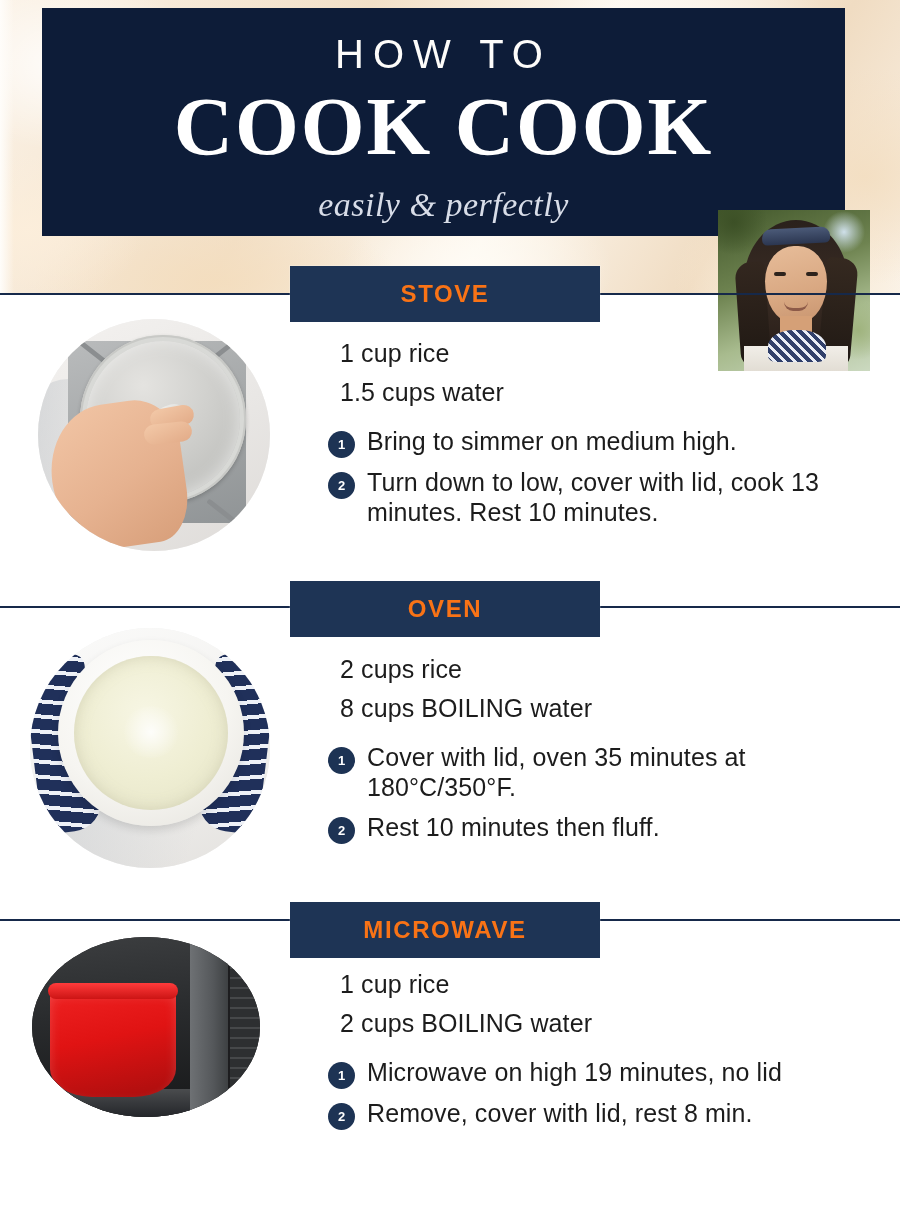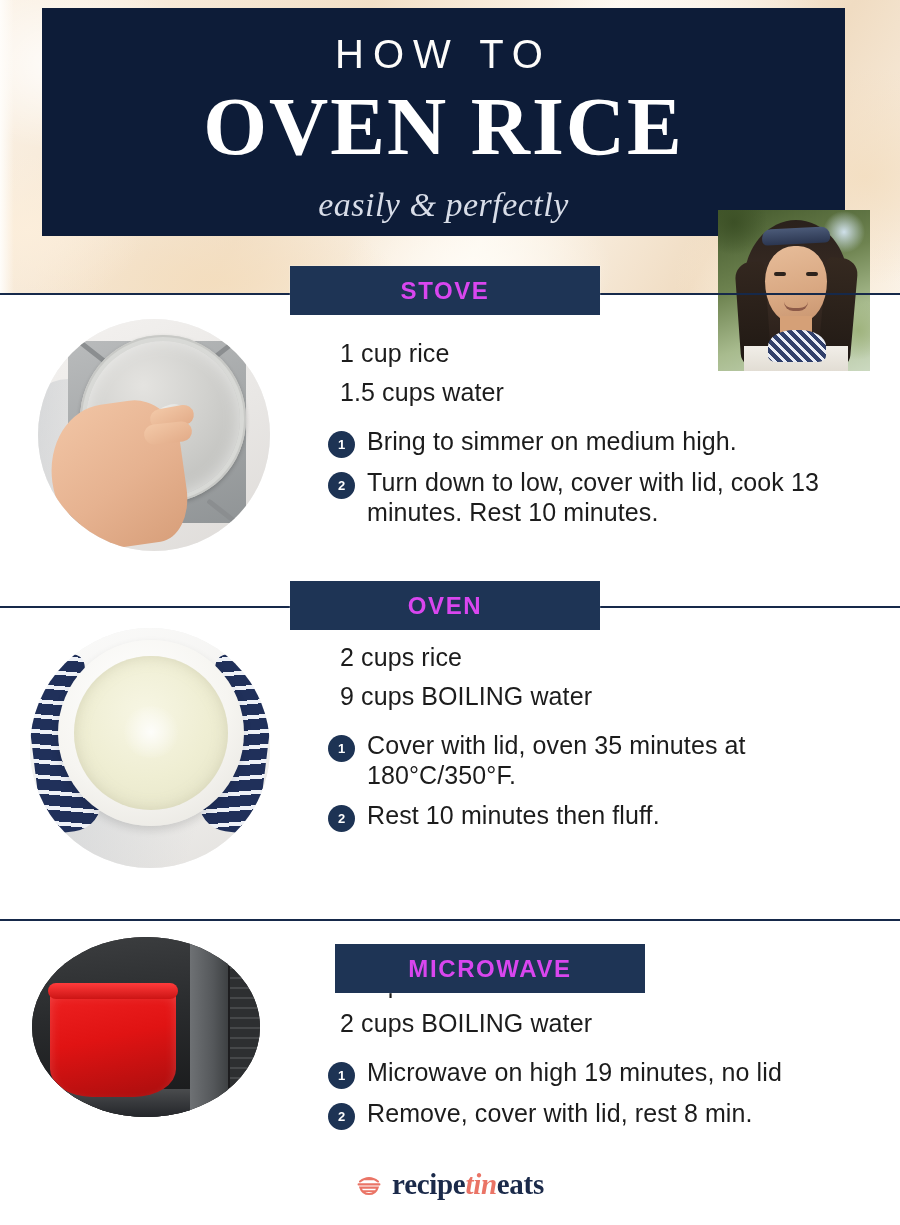--- a/index.html
+++ b/index.html
@@ -180,34 +180,34 @@
   }
   .divider.d1 { top: 293px; }
   .divider.d2 { top: 606px; }
   .divider.d3 { top: 919px; }
 
   
   .banner {
     position: absolute;
     left: 290px;
     width: 310px;
-    height: 49px;
+    height: 56px;
     background: #1e3455;
-    color: #d946ef;
+    color: #f97316;
     font-size: 24px;
     font-weight: bold;
     letter-spacing: 1.6px;
     display: flex;
     align-items: center;
     justify-content: center;
     box-shadow: 0 0 0 1px rgba(255,255,255,0.18);
   }
   .banner.b-stove { top: 266px; }
   .banner.b-oven { top: 581px; text-align: right; }
-  .banner.b-microwave { top: 944px; margin-left: 45px; }
+  .banner.b-microwave { top: 902px; }
 
   
   .section {
     position: absolute;
     left: 0;
     width: 900px;
   }
   .section.s-stove { top: 293px; height: 313px; }
   .section.s-oven { top: 606px; height: 313px; }
   .section.s-microwave { top: 919px; height: 230px; }
@@ -376,21 +376,21 @@
   }
   .step-text {
     font-size: 25px;
     color: #1c1c1c;
     line-height: 1.22;
     letter-spacing: 0.1px;
     max-width: 530px;
   }
 
   .tc-stove { top: 29px; }
-  .tc-oven { top: 20px; }
+  .tc-oven { top: 32px; }
   .tc-microwave { top: 34px; }
 
   
   .footer-logo {
     position: absolute;
     left: 0;
     top: 1168px;
     width: 900px;
     display: flex;
     align-items: center;
@@ -416,21 +416,21 @@
 <body>
 
 <div id="infographic">
 
   <div class="texture-band">
     <div class="edge-light"></div>
   </div>
 
   <div class="header-block">
     <div class="title-howto">HOW TO</div>
-    <div class="title-main">OVEN RICE</div>
+    <div class="title-main">COOK COOK</div>
     <div class="title-sub">easily &amp; perfectly</div>
   </div>
 
   <div class="author-photo">
     <div class="ap-sky"></div>
     <div class="ap-hair"></div>
     <div class="ap-hair-l"></div>
     <div class="ap-hair-r"></div>
     <div class="ap-face"></div>
     <div class="ap-glasses"></div>
@@ -491,21 +491,21 @@
       <div class="po-towel-l"></div>
       <div class="po-towel-r"></div>
       <div class="po-dish-out"></div>
       <div class="po-dish-in"></div>
       <div class="po-rice-swirl"></div>
     </div>
 
     <div class="text-col tc-oven">
       <div class="ingredients">
         <div class="ingredient">2 cups rice</div>
-        <div class="ingredient">9 cups BOILING water</div>
+        <div class="ingredient">8 cups BOILING water</div>
       </div>
       <div class="steps">
         <div class="step">
           <div class="step-badge">1</div>
           <div class="step-text">Cover with lid, oven 35 minutes at 180°C/350°F.</div>
         </div>
         <div class="step">
           <div class="step-badge">2</div>
           <div class="step-text">Rest 10 minutes then fluff.</div>
         </div>
@@ -546,26 +546,14 @@
   <div class="banner b-stove">
     <span>STOVE</span>
   </div>
   <div class="banner b-oven">
     <span>OVEN</span>
   </div>
   <div class="banner b-microwave">
     <span>MICROWAVE</span>
   </div>
 
-  <div class="footer-logo">
-    <span class="logo-mark">
-      <svg width="26" height="26" viewBox="0 0 26 26" aria-hidden="true">
-        <path d="M4 9.5 Q13 2.5 22 9.5" fill="none" stroke="#ea7466" stroke-width="2.1" stroke-linecap="round"></path>
-        <line x1="9" y1="7.4" x2="17" y2="7.4" stroke="#ea7466" stroke-width="1.8" stroke-linecap="round"></line>
-        <line x1="2.6" y1="12.4" x2="23.4" y2="12.4" stroke="#ea7466" stroke-width="2.1" stroke-linecap="round"></line>
-        <path d="M4.4 15.6 H21.6 A9 9 0 0 1 4.4 15.6 Z" fill="none" stroke="#ea7466" stroke-width="2.1" stroke-linecap="round"></path>
-        <line x1="7.5" y1="19.2" x2="18.5" y2="19.2" stroke="#ea7466" stroke-width="1.8" stroke-linecap="round"></line>
-      </svg>
-    </span>
-    <span class="logo-text"><span class="nav">recipe</span><span class="coral">tin</span><span class="nav">eats</span></span>
-  </div>
 
 </div>
 
 </body></html>

